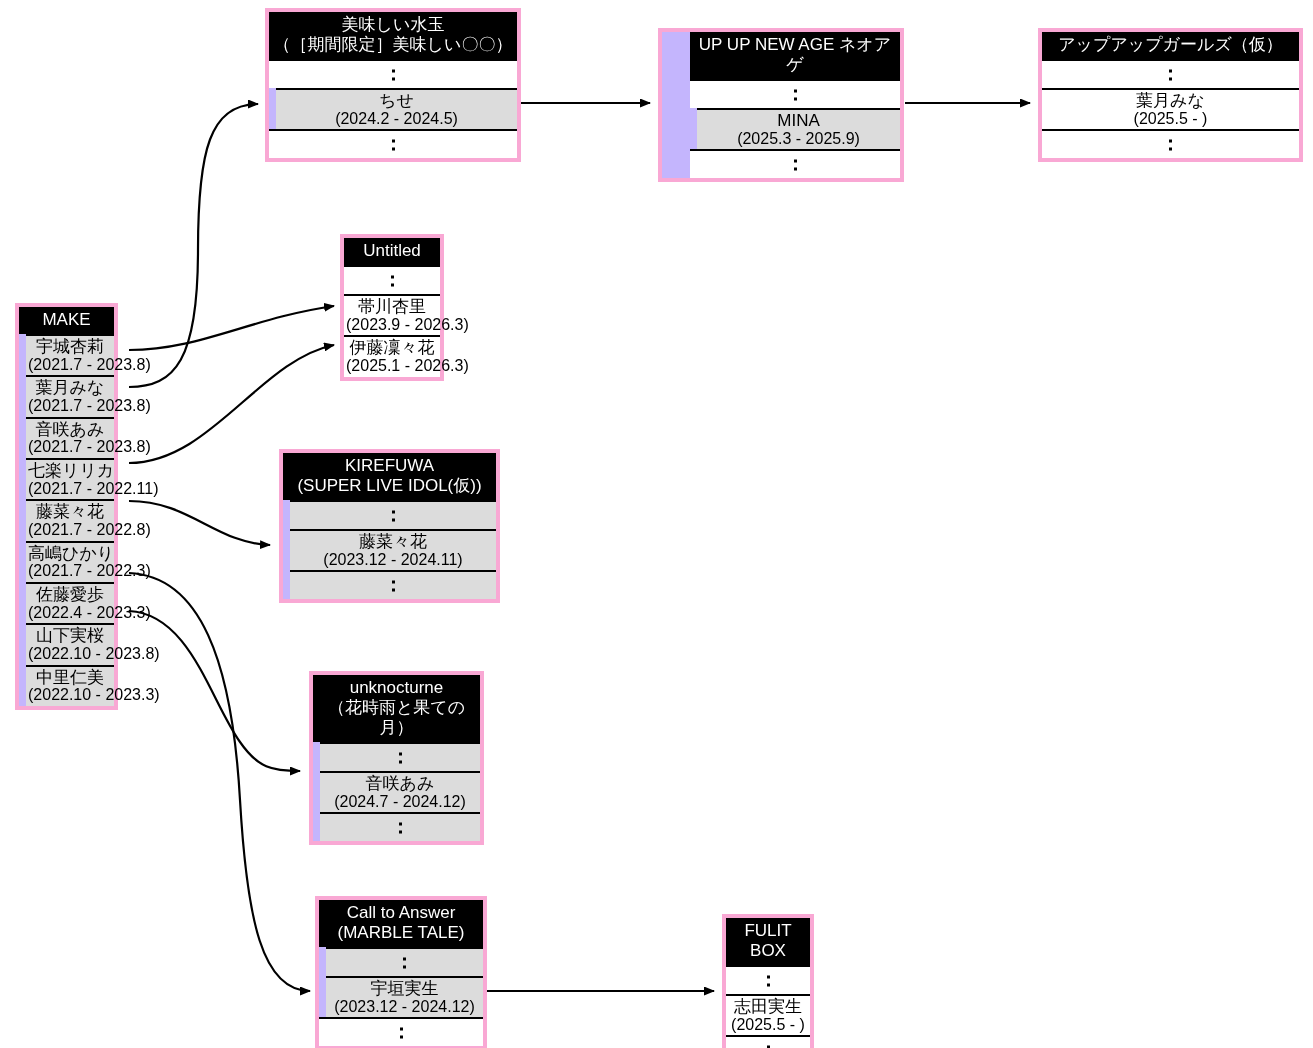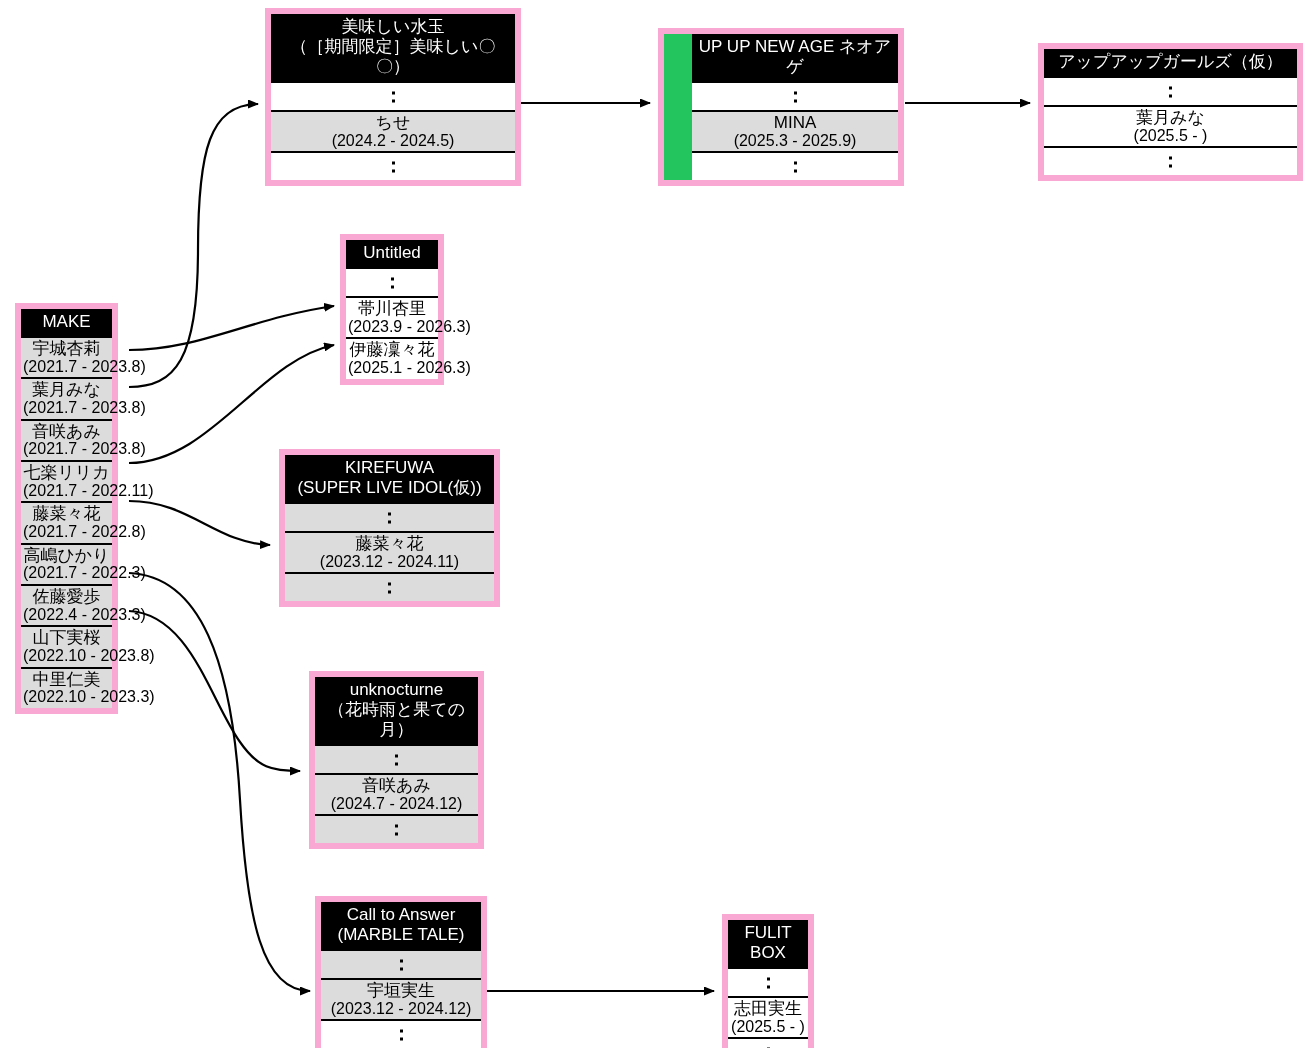--- a/index.html
+++ b/index.html
@@ -6,43 +6,43 @@
   body{
     width:1313px;height:1048px;position:relative;overflow:hidden;
     font-family:"Liberation Sans","DejaVu Sans",sans-serif;
     -webkit-font-smoothing:antialiased;
   }
   #canvas{position:absolute;inset:0;width:1313px;height:1048px;}
   svg.edges{position:absolute;left:0;top:0;width:1313px;height:1048px;pointer-events:none;}
 
   .group-box{
     position:absolute;
-    border:6px solid #f9a8d4;
+    border:4px solid #f9a8d4;
     box-sizing:border-box;
-    background:#22c55e;
+    background:#c4b5fd;
   }
   .grp-header{
     background:#000;color:#fff;
     text-align:center;
     font-size:17px;
     line-height:1.18;
     padding:3px 4px 4px 4px;
     box-sizing:border-box;
     white-space:pre-line;
     letter-spacing:0px;
   }
   .grp-row{
     border-top:2px solid #000;
     box-sizing:border-box;
     text-align:center;
     background:#fff;
     padding:1px 2px 2px 2px;
     position:relative;
   }
-  .grp-row.shaded{background:#dcdcdc;}
+  .grp-row.shaded{background:#dcdcdc;margin-left:7px;}
   .row-name{
     font-size:17px;
     line-height:1.16;
     color:#000;
     white-space:nowrap;
   }
   .row-span{
     font-size:16px;
     line-height:1.1;
     color:#000;
@@ -165,21 +165,21 @@
       <div class="row-span">(2025.3 - 2025.9)</div>
     </div>
     <div class="grp-row ellipsis">
       <span class="dots">
           <i></i>
           <i></i>
         </span>
     </div>
   </div>
 
-  <div class="group-box" style="left:1038px;top:28px;width:265px;margin-top:15px;">
+  <div class="group-box" style="left:1038px;top:28px;width:265px;">
     <div class="grp-header">アップアップガールズ（仮）</div>
     <div class="grp-row ellipsis">
       <span class="dots">
           <i></i>
           <i></i>
         </span>
     </div>
     <div class="grp-row">
       <div class="row-name">葉月みな</div>
       <div class="row-span">(2025.5 - )</div>

